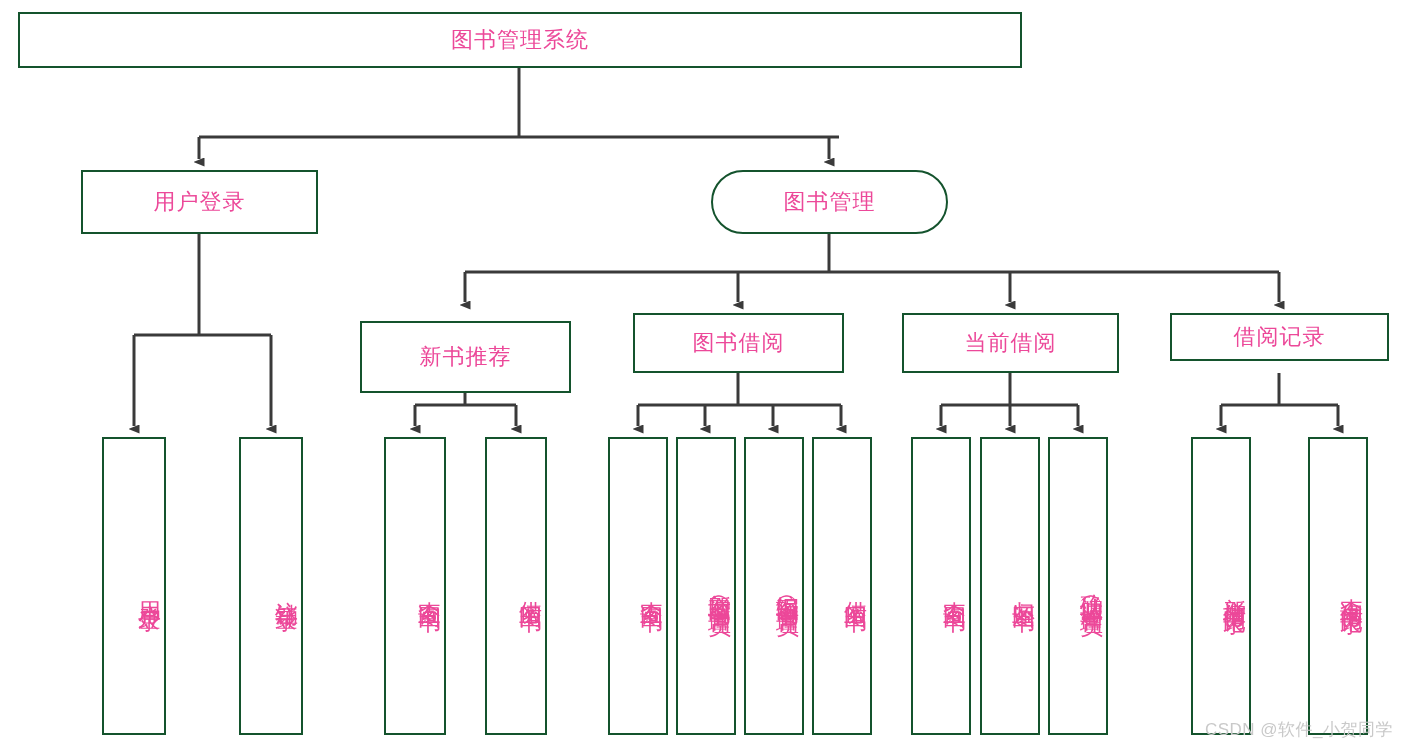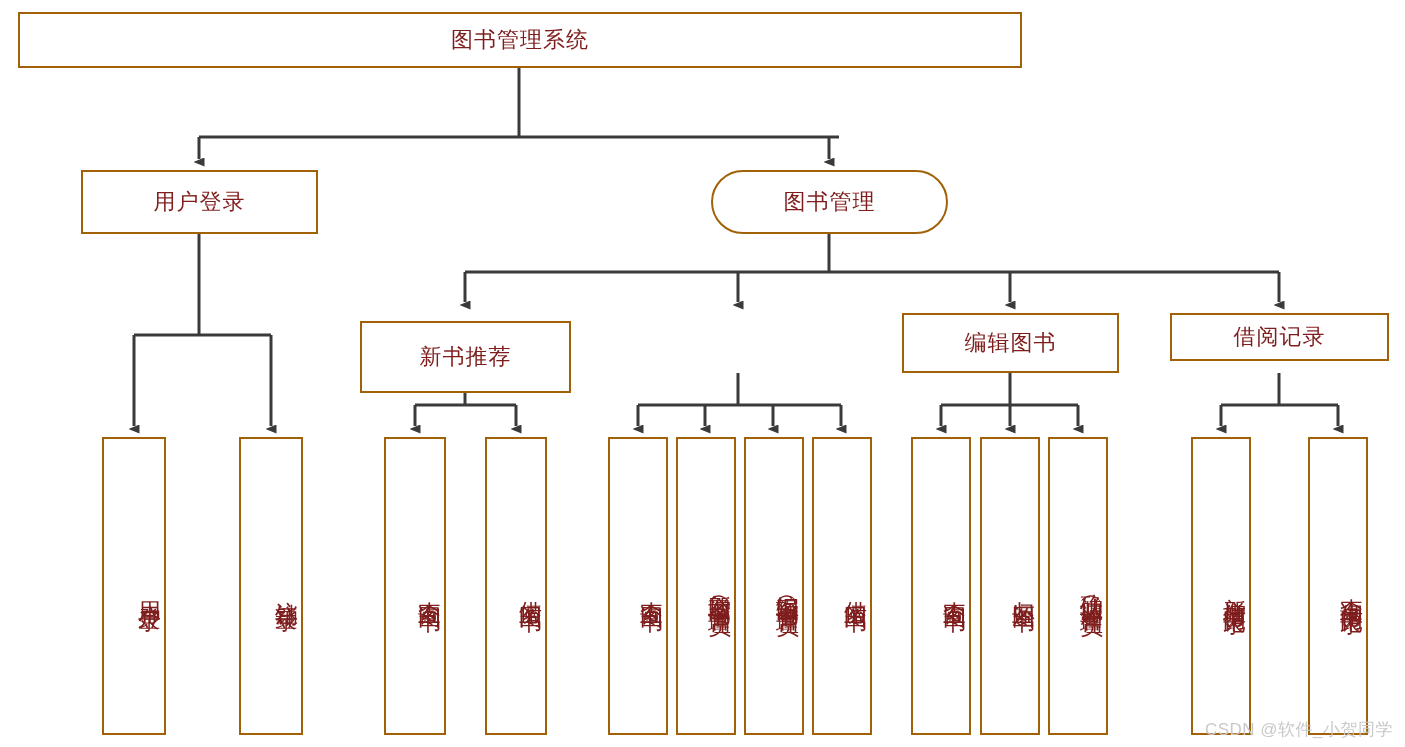--- a/index.html
+++ b/index.html
@@ -22,25 +22,25 @@
     left: 0;
     top: 0;
     width: 1405px;
     height: 747px;
     pointer-events: none;
   }
   .node {
     position: absolute;
     box-sizing: border-box;
     background: #ffffff;
-    border: 2px solid #a16207;
+    border: 2px solid #14532d;
     display: flex;
     align-items: center;
     justify-content: center;
-    color: #7f1d1d;
+    color: #ec4899;
   }
   .node.horiz {
     font-size: 22px;
     letter-spacing: 1px;
     line-height: 1.2;
   }
   .node.vert {
     writing-mode: vertical-rl;
     text-orientation: upright;
     font-size: 23px;
@@ -128,22 +128,25 @@
   <div class="node horiz" style="left:81px; top:170px; width:237px; height:64px;">
     <span>用户登录</span>
   </div>
   <div class="node horiz" style="left:711px; top:170px; width:237px; height:64px;border-radius:32px;">
     <span>图书管理</span>
   </div>
 
   <div class="node horiz" style="left:360px; top:321px; width:211px; height:72px;">
     <span>新书推荐</span>
   </div>
+  <div class="node horiz" style="left:633px; top:313px; width:211px; height:60px;">
+    <span>图书借阅</span>
+  </div>
   <div class="node horiz" style="left:902px; top:313px; width:217px; height:60px;">
-    <span>编辑图书</span>
+    <span>当前借阅</span>
   </div>
   <div class="node horiz" style="left:1170px; top:313px; width:219px; height:48px;">
     <span>借阅记录</span>
   </div>
 
   <div class="node vert" style="left:102px; top:437px; width:64px; height:298px;">
     <span class="vlabel">用户登录</span>
   </div>
   <div class="node vert" style="left:239px; top:437px; width:64px; height:298px;">
     <span class="vlabel">注销登录</span>

